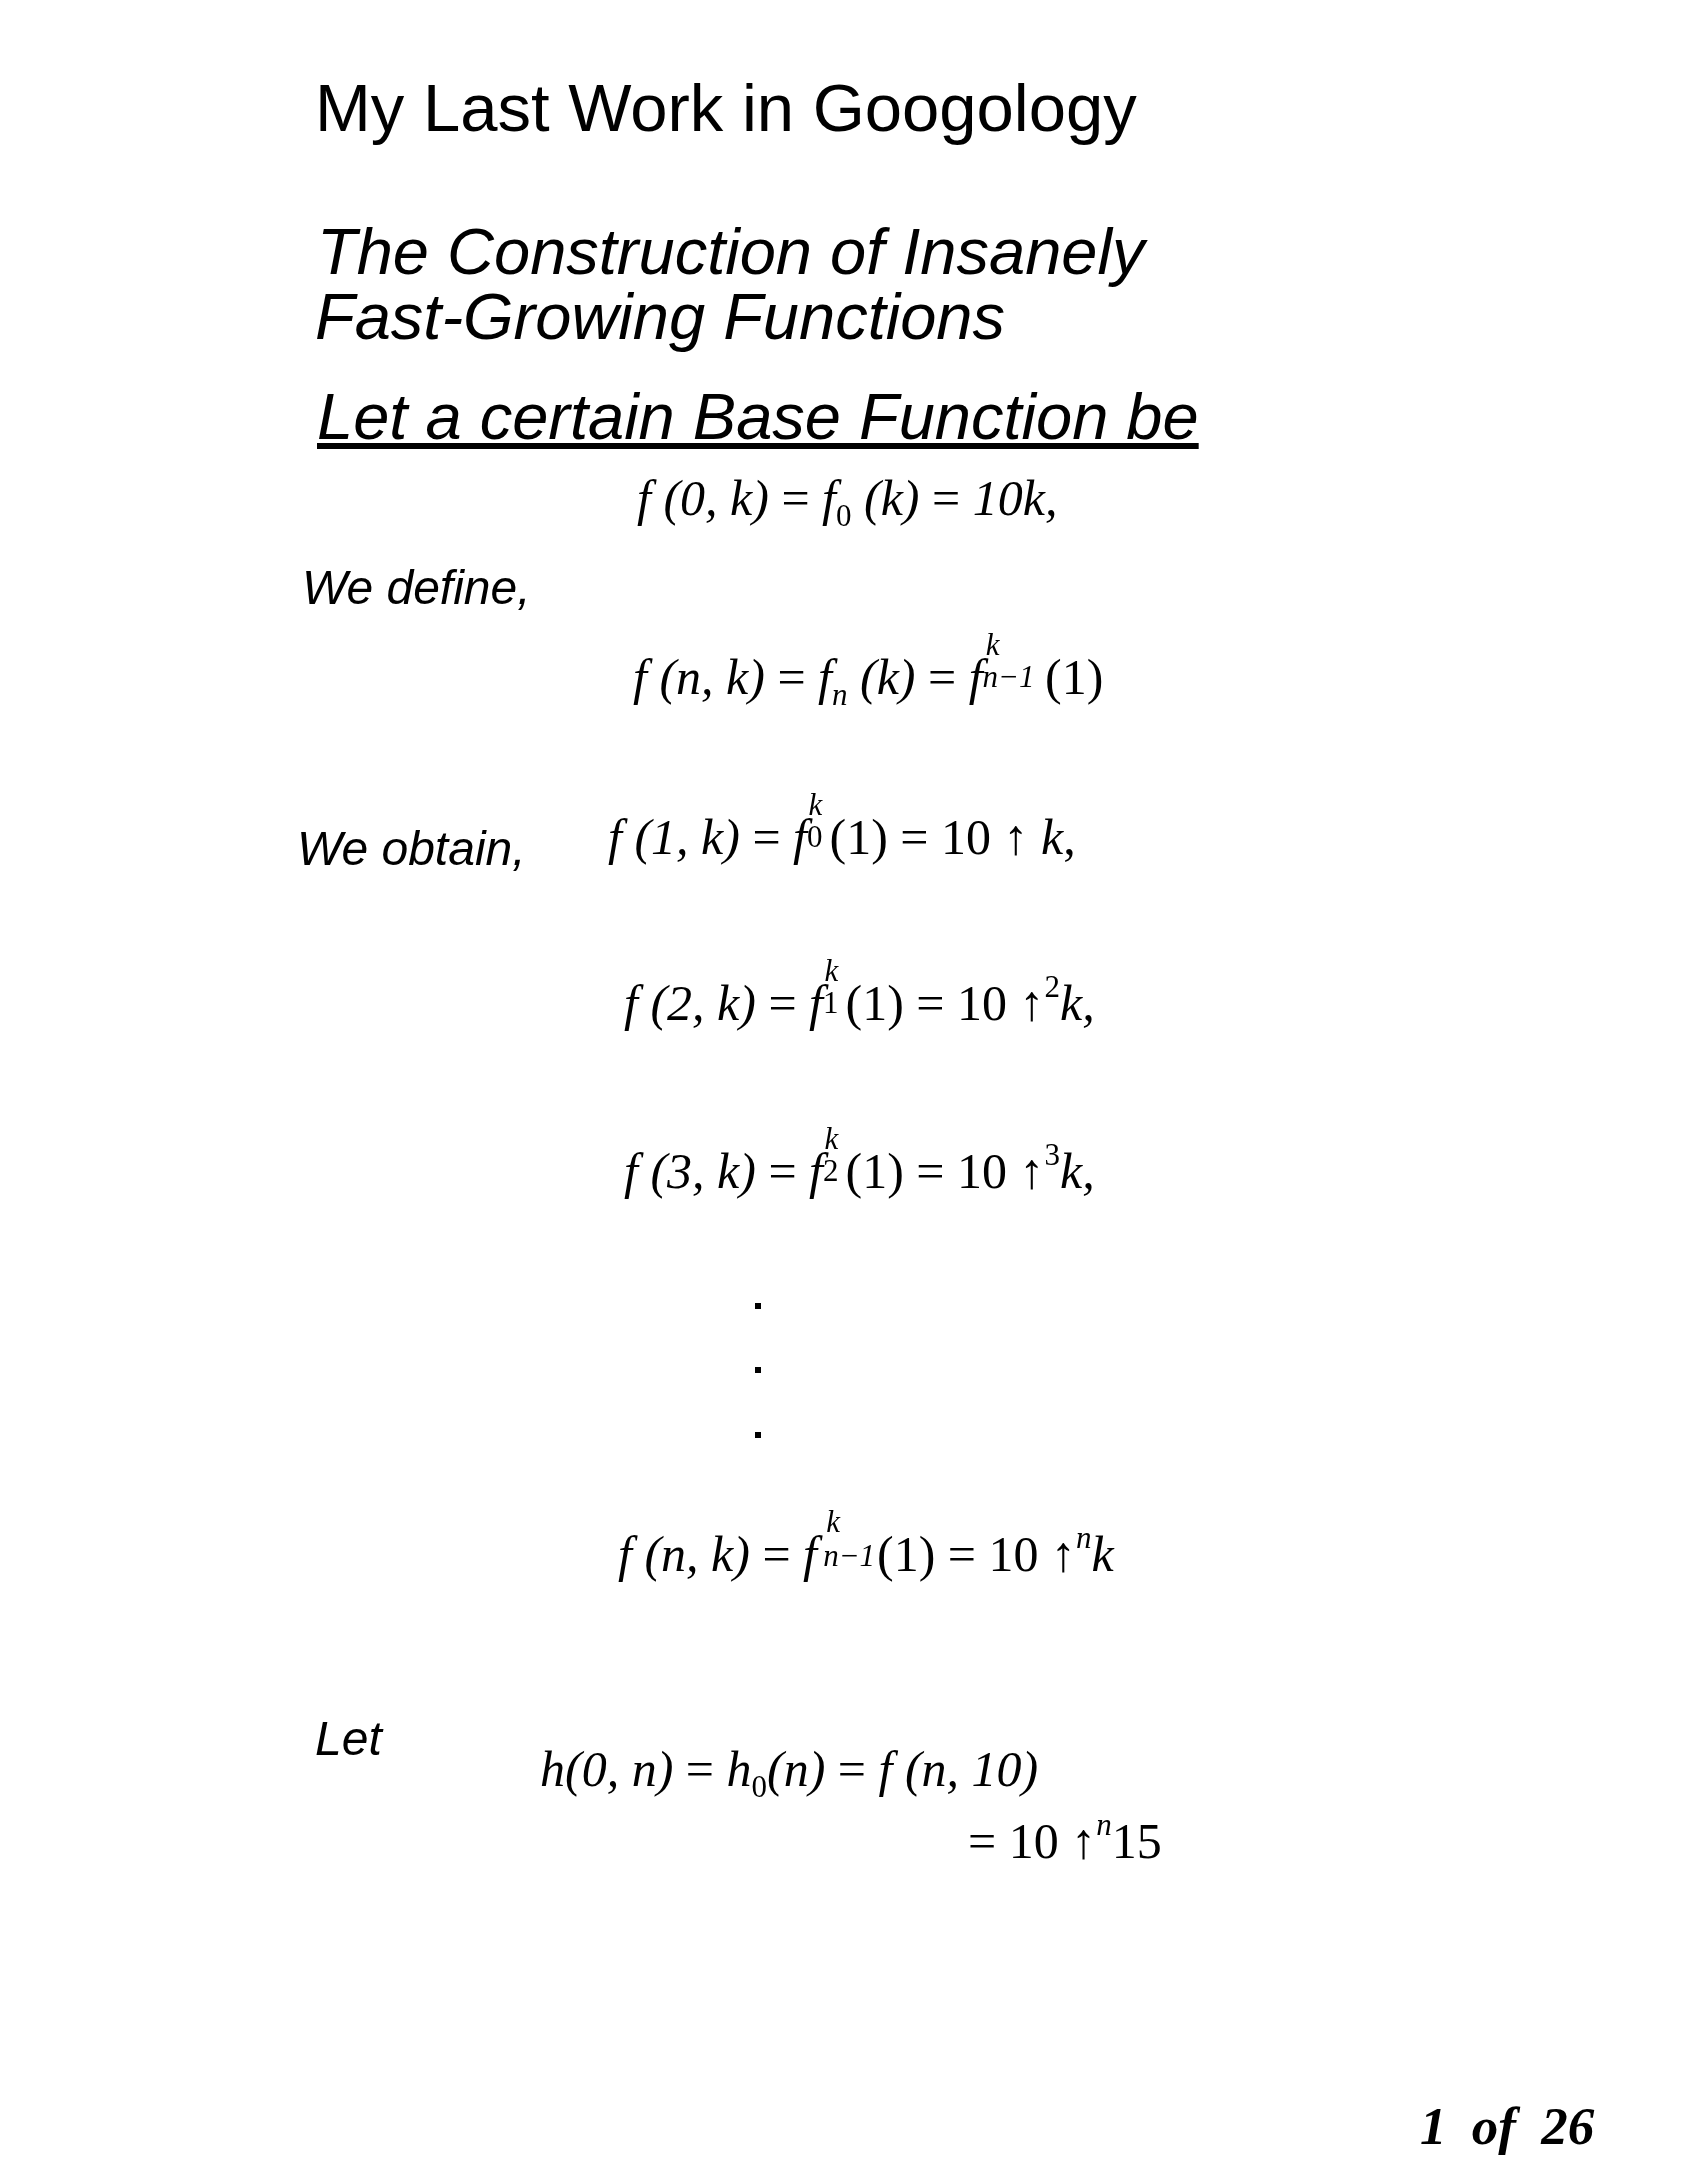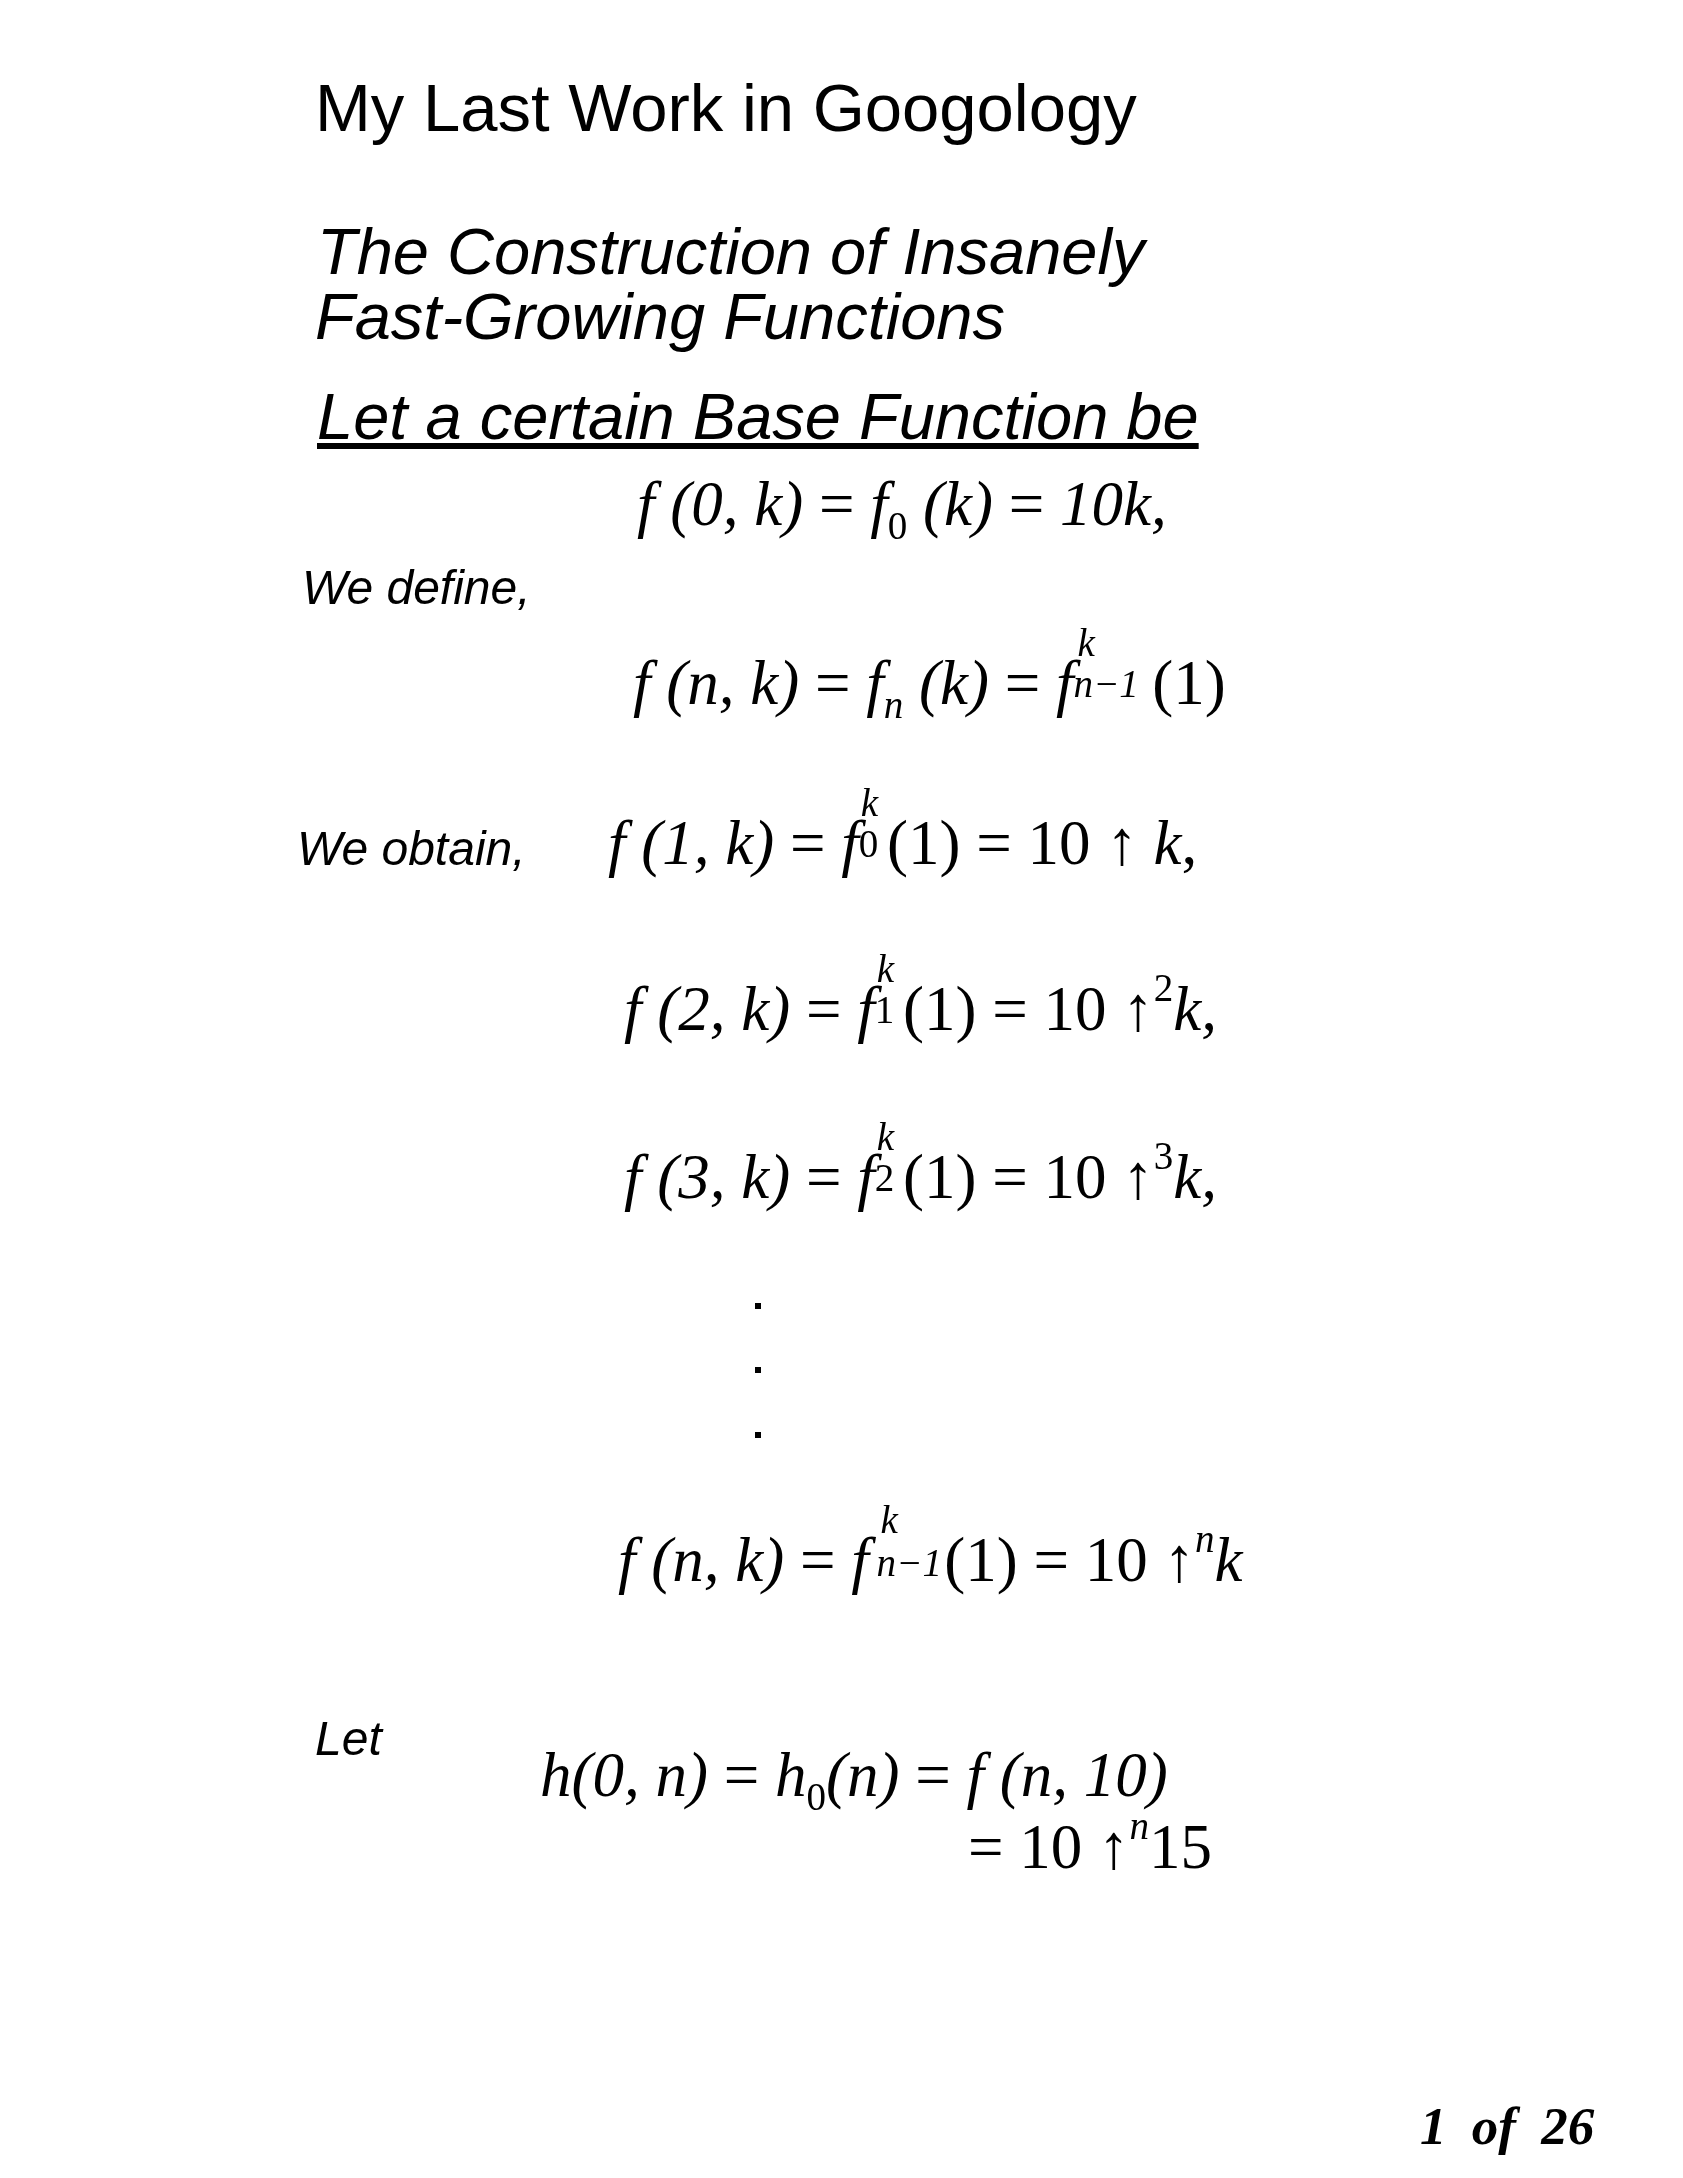--- a/index.html
+++ b/index.html
@@ -3,21 +3,21 @@
 <meta charset="utf-8">
 <style>
   html, body { margin:0; padding:0; background:#ffffff; }
   body { width:1683px; height:2178px; position:relative; overflow:hidden; color:#000; }
   .abs { position:absolute; white-space:nowrap; line-height:1;text-align:right; }
   .sans { font-family:"Liberation Sans", sans-serif; }
   .title { font-size:67px; }
   .it { font-style:italic; }
   .sub { font-size:65px;margin-top:44px; }
   .lbl { font-size:48px; }
-  .math { font-family:"Liberation Serif", serif; font-size:63px; }
+  .math { font-family:"Liberation Serif", serif; font-size:50px; }
   .math i { font-style:italic; }
   .sb { position:relative; font-size:0.62em; }
   .sbl { top:0.35em; }
   .sup { top:-0.75em; }
   .dot { position:absolute; width:6px; height:6px; background:#000; }
   .pager { font-family:"Liberation Serif", serif; font-size:53px; font-weight:bold; font-style:italic; word-spacing:12px;margin-top:8px; }
 </style>
 </head>
 <body>
 

